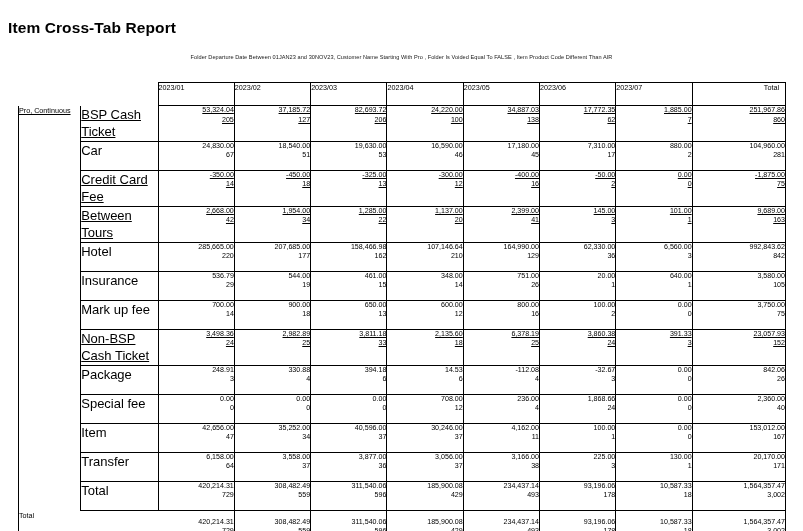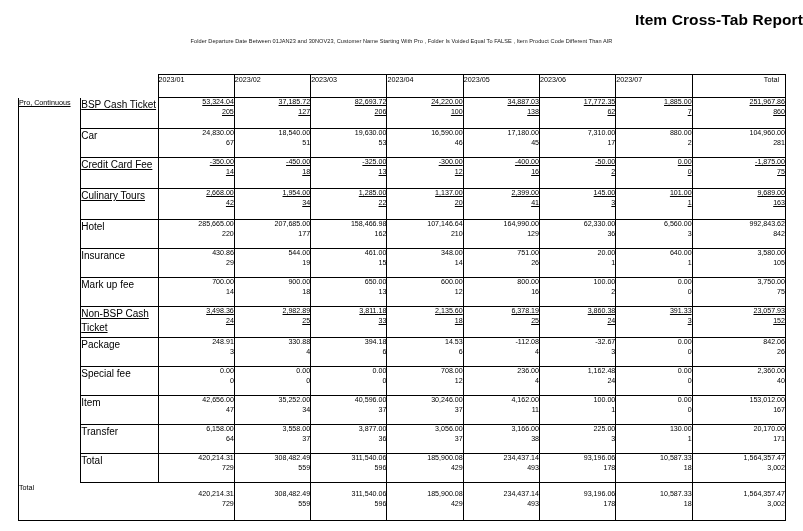--- a/index.html
+++ b/index.html
@@ -14,25 +14,25 @@
     color: #000000;
     overflow: hidden;
   }
   .page {
     position: relative;
     width: 803px;
     height: 531px;
     box-sizing: border-box;
   }
   .report-title {
-    text-align: right;
+    text-align: left;
     font-size: 15.5px;
     font-weight: bold;
     letter-spacing: 0.1px;
-    margin: 0;
+    margin: 8px;
     padding-top: 11px;
     color: #000;
   }
   .report-subtitle {
     text-align: center;
     font-size: 5.6px;
     font-weight: normal;
     margin: 0;
     padding-top: 9px;
     color: #1a1a1a;
@@ -89,21 +89,21 @@
     border-left: 1px solid #000;
     border-right: 1px solid #000;
     font-weight: bold;
     font-size: 7.2px;
     padding: 5px 4px 0 5px;
     line-height: 1.35;
   }
   td.item-cell {
     border-right: 1px solid #000;
     font-weight: bold;
-    font-size: 10px;
+    font-size: 13px;
     padding: 6px 4px 0 6px;
     line-height: 1.35;
   }
   td.num-cell {
     border-right: 1px solid #000;
     text-align: right;
     padding: 6px 6px 0 4px;
     line-height: 1.35;
     font-size: 7.1px;
   }
@@ -275,21 +275,21 @@
             <td class="num-cell">
               <span class="amt">0.00</span>
               <span class="cnt">0</span>
             </td>
             <td class="num-cell last">
               <span class="amt">-1,875.00</span>
               <span class="cnt">75</span>
             </td>
           </tr>
           <tr class="data-row tall">
-            <td class="item-cell">Culinary Tours</td>
+            <td class="item-cell">Between Tours</td>
             <td class="num-cell">
               <span class="amt">2,668.00</span>
               <span class="cnt">42</span>
             </td>
             <td class="num-cell">
               <span class="amt">1,954.00</span>
               <span class="cnt">34</span>
             </td>
             <td class="num-cell">
               <span class="amt">1,285.00</span>
@@ -347,21 +347,21 @@
               <span class="cnt">3</span>
             </td>
             <td class="num-cell last">
               <span class="amt">992,843.62</span>
               <span class="cnt">842</span>
             </td>
           </tr>
           <tr class="data-row">
             <td class="item-cell">Insurance</td>
             <td class="num-cell">
-              <span class="amt">430.86</span>
+              <span class="amt">536.79</span>
               <span class="cnt">29</span>
             </td>
             <td class="num-cell">
               <span class="amt">544.00</span>
               <span class="cnt">19</span>
             </td>
             <td class="num-cell">
               <span class="amt">461.00</span>
               <span class="cnt">15</span>
             </td>
@@ -507,21 +507,21 @@
             </td>
             <td class="num-cell">
               <span class="amt">708.00</span>
               <span class="cnt">12</span>
             </td>
             <td class="num-cell">
               <span class="amt">236.00</span>
               <span class="cnt">4</span>
             </td>
             <td class="num-cell">
-              <span class="amt">1,162.48</span>
+              <span class="amt">1,868.66</span>
               <span class="cnt">24</span>
             </td>
             <td class="num-cell">
               <span class="amt">0.00</span>
               <span class="cnt">0</span>
             </td>
             <td class="num-cell last">
               <span class="amt">2,360.00</span>
               <span class="cnt">40</span>
             </td>

